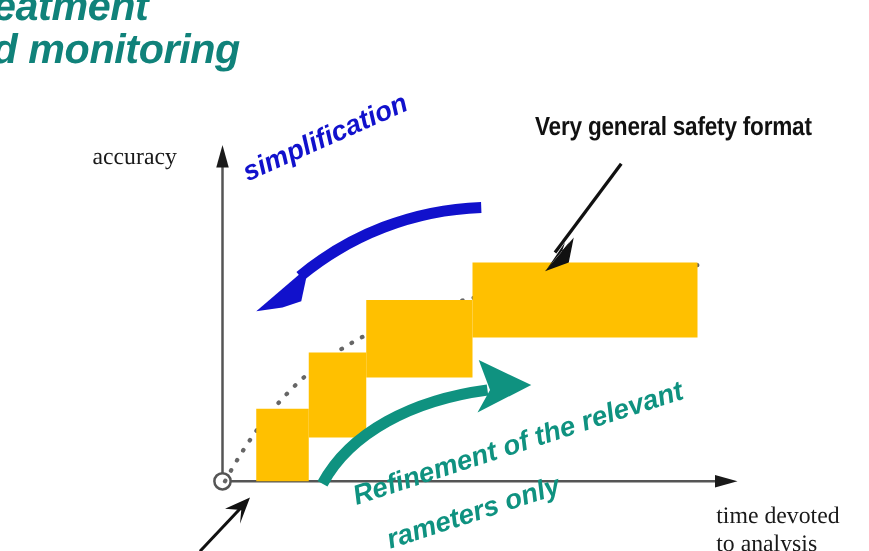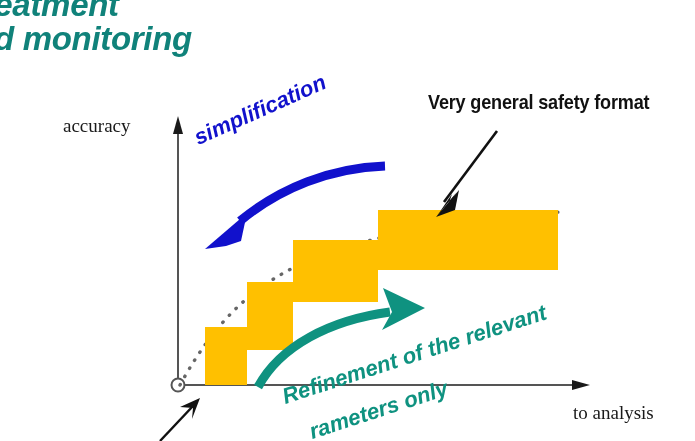--- a/index.html
+++ b/index.html
@@ -61,21 +61,21 @@
     left: 0;
     top: 0;
   }
 
   
   .fig-label {
     position: absolute;
     white-space: nowrap;
   }
   .label-accuracy {
-    left: 63px;
+    left: 74px;
     top: 39px;
     font-family: "Liberation Serif", serif;
     font-size: 19px;
     color: #1a1a1a;
   }
   .label-time {
     left: 573px;
     top: 325px;
     font-family: "Liberation Serif", serif;
     font-size: 19px;
@@ -189,17 +189,18 @@
 
     <div class="fig-label label-format">Very general safety format</div>
 
     <div class="fig-label label-simplification">simplification</div>
 
     <div class="fig-label label-refine-1">Refinement of the relevant</div>
 
     <div class="fig-label label-refine-2">rameters only</div>
 
     <div class="fig-label label-time">
+      <div>time devoted</div>
       <div>to analysis</div>
     </div>
 
   </div>
 </div>
 
 </body></html>

